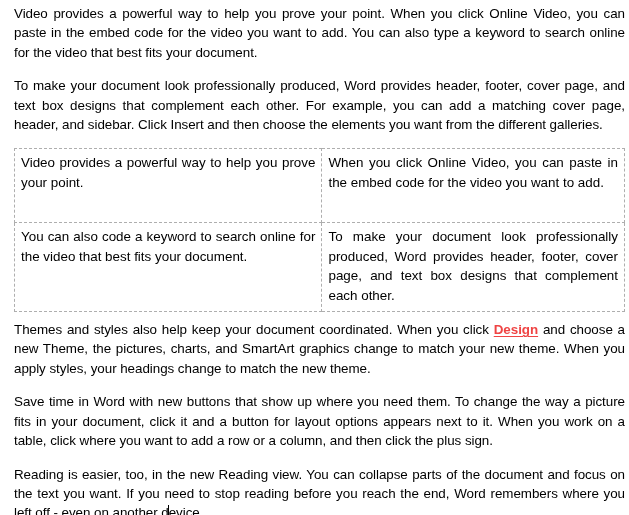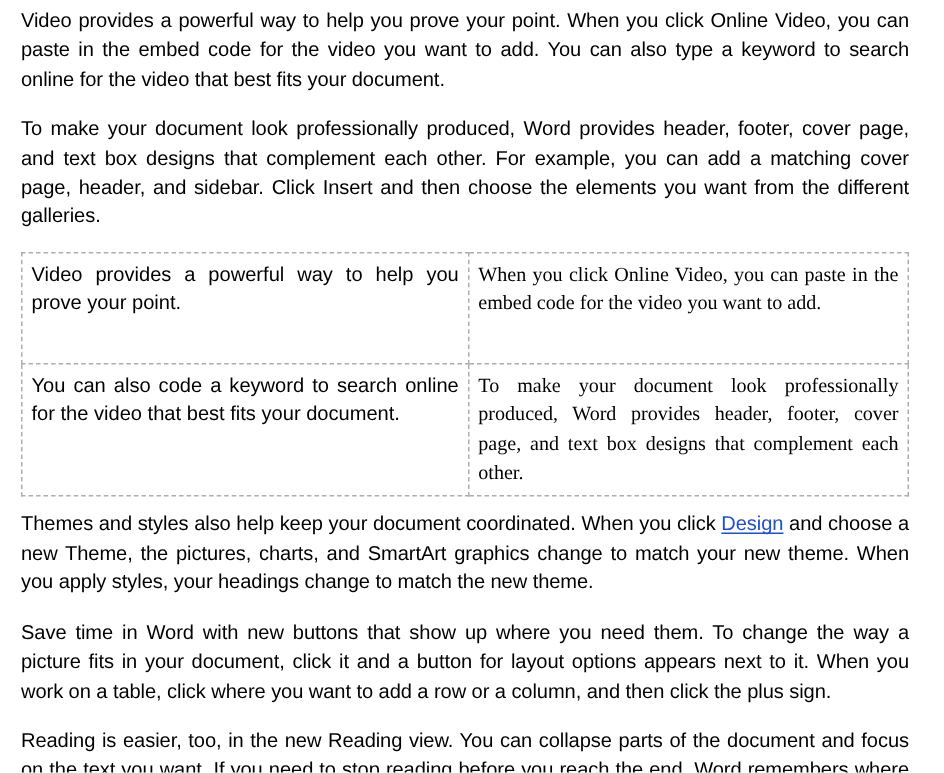--- a/index.html
+++ b/index.html
@@ -13,21 +13,21 @@
     overflow: hidden;
     font-family: "Liberation Sans", sans-serif;
     color: #000000;
   }
 
   .page {
     position: relative;
     width: 629px;
     height: 505px;
     box-sizing: border-box;
-    padding: 0px 23px 0px 14px;
+    padding: 0px 4px 0px 14px;
     background: #ffffff;
   }
 
   .doc-paragraph {
     font-size: 13.4px;
     line-height: 19.4px;
     text-align: justify;
     text-justify: inter-word;
     margin: 0;
     color: #000000;
@@ -39,21 +39,22 @@
   }
 
   .para-first {
     padding-top: 4px;
   }
 
   .link-underline {
     text-decoration: underline;
     text-decoration-thickness: 1px;
     text-underline-offset: 2px;
-    color: #1d4ed8;
+    color: #ef4444;
+    font-weight: bold;
   }
 
   
   .doc-table-wrap {
     margin: 0 0 8px 0;
   }
   table.doc-table {
     width: 100%;
     border-collapse: collapse;
     table-layout: fixed;
@@ -65,21 +66,21 @@
     padding: 4px 6px 6px 6px;
     font-size: 13.4px;
     line-height: 19.4px;
     text-align: justify;
     text-justify: inter-word;
     color: #000000;
     height: 74px;
     box-sizing: border-box;
   }
   table.doc-table td.col-left { width: 50.4%; }
-  table.doc-table td.col-right { width: 49.6%; font-family: Liberation Serif, serif; }
+  table.doc-table td.col-right { width: 49.6%; }
 
   .cell-text { margin: 0; }
 
   
   .caret {
     display: inline-block;
     width: 1px;
     height: 14px;
     background: #000000;
     vertical-align: -2px;

